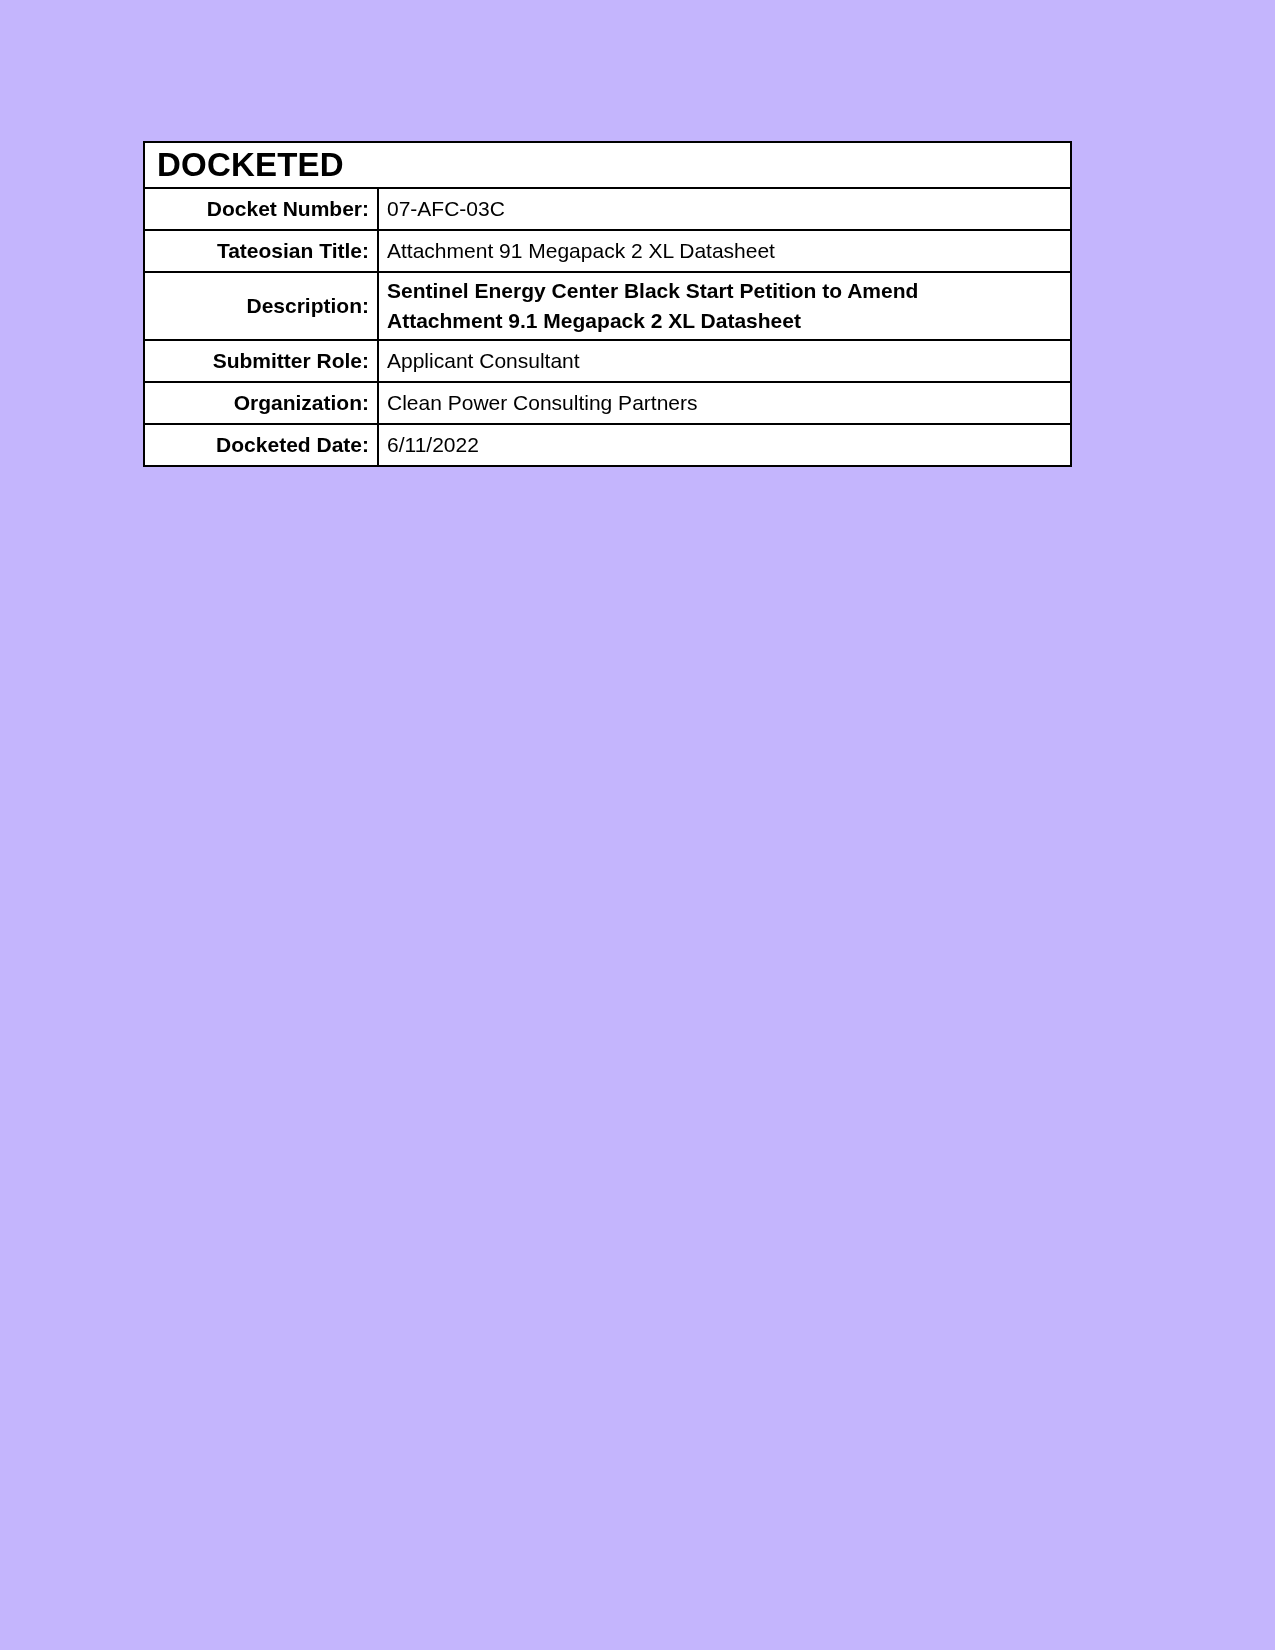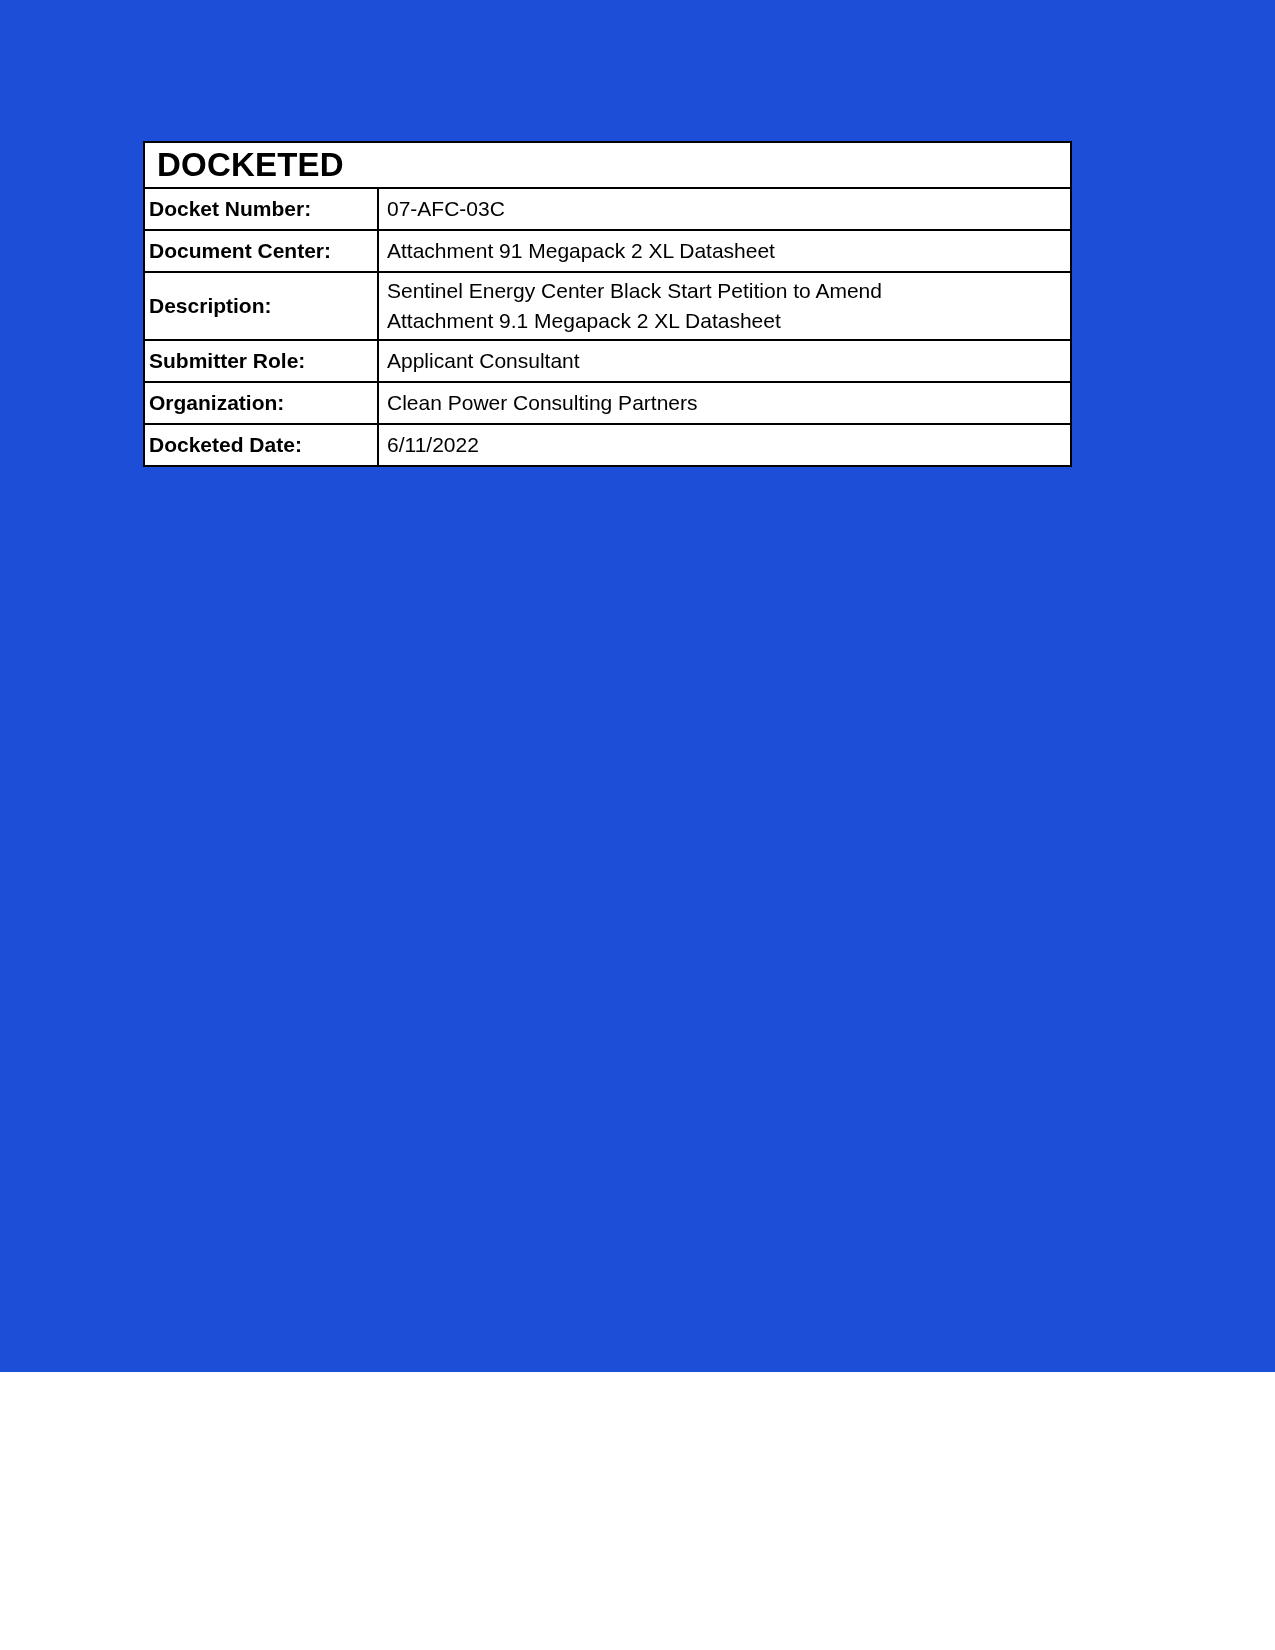--- a/index.html
+++ b/index.html
@@ -16,22 +16,22 @@
     -webkit-font-smoothing: antialiased;
     position: relative;
     overflow: hidden;
   }
 
   .page {
     position: absolute;
     top: 0;
     left: 0;
     width: 1275px;
-    height: 1372px;
-    background: #1d4ed8;
+    height: 1650px;
+    background: #c4b5fd;
   }
 
   .docket-table {
     position: absolute;
     left: 143px;
     top: 141px;
     width: 929px;
     border-collapse: collapse;
     table-layout: fixed;
     background: #ffffff;
@@ -53,21 +53,21 @@
     font-size: 33px;
     font-weight: bold;
     line-height: 38px;
     letter-spacing: 0.2px;
     display: block;
   }
 
   
   .label-cell {
     width: 234px;
-    text-align: left;
+    text-align: right;
     padding: 0 8px 0 4px !important;
     height: 40px;
   }
   .label-text {
     font-size: 21px;
     font-weight: bold;
     line-height: 26px;
     display: block;
     white-space: nowrap;
   }
@@ -85,21 +85,21 @@
     display: block;
   }
 
   
   .desc-row .label-cell,
   .desc-row .value-cell {
     height: 66px;
   }
   .desc-line {
     font-size: 21px;
-    font-weight: normal;
+    font-weight: bold;
     line-height: 30px;
     display: block;
     white-space: nowrap;
   }
 </style>
 </head>
 <body>
 
 <div class="page">
 
@@ -122,21 +122,21 @@
         </td>
         <td class="value-cell">
           <span class="value-text">07-AFC-03C</span>
         </td>
       </tr>
 
 
 
       <tr>
         <td class="label-cell">
-          <span class="label-text">Document Center:</span>
+          <span class="label-text">Tateosian Title:</span>
         </td>
         <td class="value-cell">
           <span class="value-text">Attachment 91 Megapack 2 XL Datasheet</span>
         </td>
       </tr>
 
       <tr class="desc-row">
         <td class="label-cell">
           <span class="label-text">Description:</span>
         </td>

